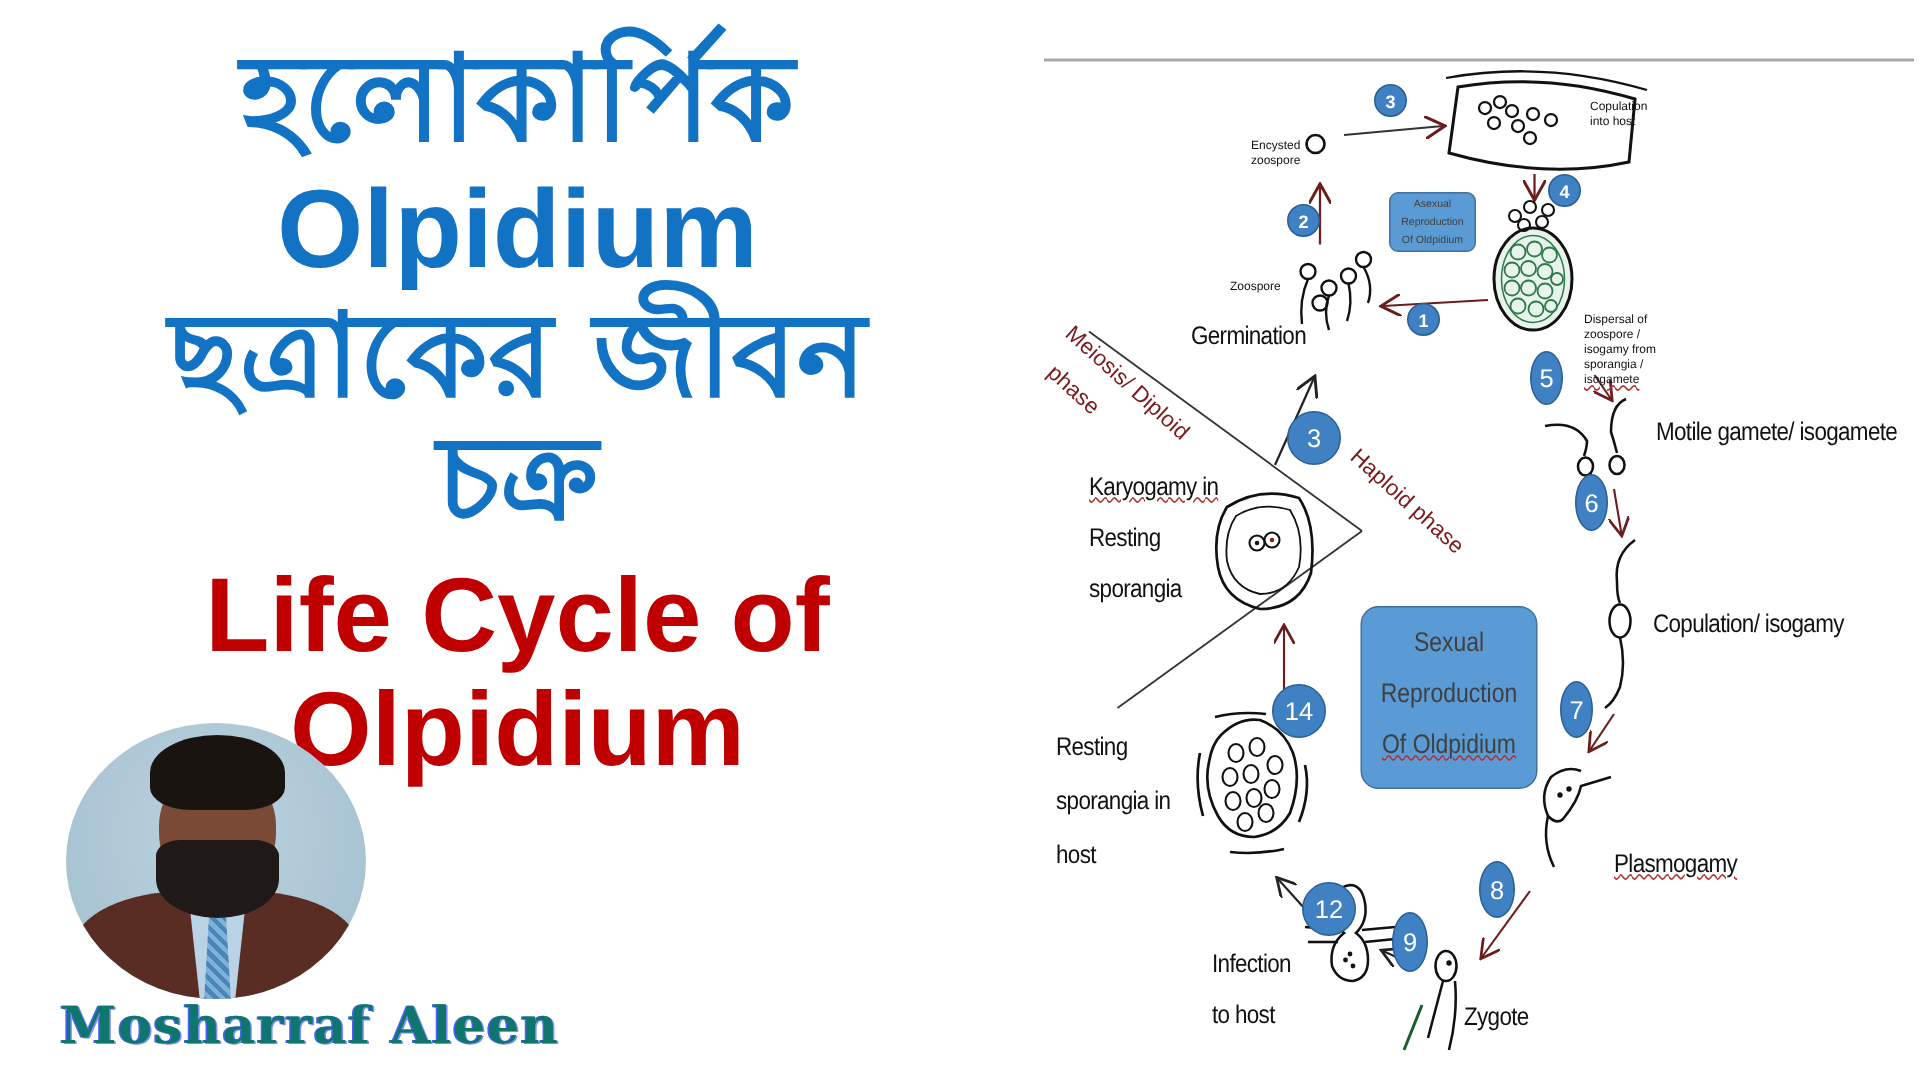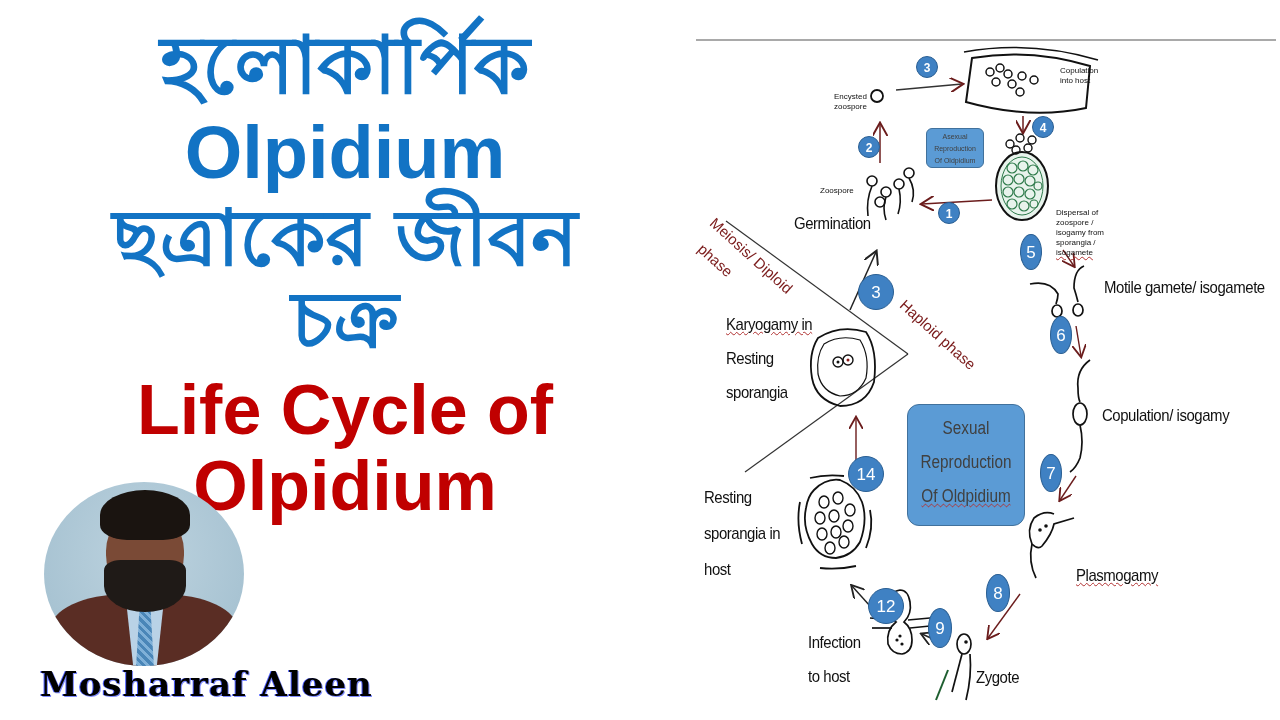--- a/index.html
+++ b/index.html
@@ -10,21 +10,21 @@
     .en-blue { color: #1273c4; font-family: "Liberation Sans", sans-serif; }
     .en-red { color: #c00000; font-family: "Liberation Sans", sans-serif; }
     .photo { position: absolute; left: 44px; top: 482px; width: 200px; height: 184px; border-radius: 50%; overflow: hidden;
       background: radial-gradient(ellipse at 50% 40%, #bdd3df 0%, #a9c4d3 70%, #9fbccb 100%); }
     .photo .hair { position: absolute; left: 56px; top: 8px; width: 90px; height: 50px; background: #1a1410; border-radius: 50% 50% 30% 30%; }
     .photo .face { position: absolute; left: 62px; top: 30px; width: 78px; height: 86px; background: #7a4a36; border-radius: 45% 45% 50% 50%; }
     .photo .beard { position: absolute; left: 60px; top: 78px; width: 82px; height: 52px; background: #1f1a17; border-radius: 20% 20% 50% 50%; }
     .photo .suit { position: absolute; left: 6px; top: 112px; width: 188px; height: 90px; background: #5a2d24; border-radius: 40% 40% 0 0; }
     .photo .shirt { position: absolute; left: 82px; top: 118px; width: 38px; height: 70px; background: #b9d2e6; clip-path: polygon(0 0,100% 0,80% 100%,20% 100%); }
     .photo .tie { position: absolute; left: 92px; top: 124px; width: 18px; height: 62px; background: repeating-linear-gradient(45deg,#4a86b8 0 3px,#7fb0d8 3px 6px); clip-path: polygon(20% 0,80% 0,100% 100%,0 100%); }
-    .signature { position: absolute; left: 40px; top: 664px; font-family: "DejaVu Serif", serif; font-weight: bold; font-size: 34px; color: #000000; letter-spacing: 1px;
+    .signature { position: absolute; left: 40px; top: 664px; font-family: "DejaVu Serif", serif; font-weight: bold; font-size: 34px; color: #0f766e; letter-spacing: 1px;
       text-shadow: 1px 1px 0 #7f8cff, -1px 0 0 #5060ff; }
     .divider { position: absolute; left: 696px; top: 39px; width: 580px; height: 2px; background: #a9a9a9; }
     .diagram { position: absolute; left: 690px; top: 40px; width: 590px; height: 680px; }
     .diagram svg { position: absolute; left: 0; top: 0; }
     .num { position: absolute; width: 30px; height: 30px; border-radius: 50%; background: #3f81c3; border: 1.5px solid #2a5f93; color: #ffffff;
       font-family: "Liberation Sans", sans-serif; font-size: 17px; text-align: center; line-height: 30px; box-sizing: border-box; }
     .num.small { width: 22px; height: 22px; line-height: 22px; font-size: 12px; font-weight: bold; }
     .lbl { position: absolute; font-family: "Liberation Sans", sans-serif; color: #111; white-space: nowrap; }
     .lbl.tiny { font-size: 8px; line-height: 10px; }
     .lbl.mid { font-size: 17px; line-height: 24px; letter-spacing: -0.5px; transform: scaleX(0.88); transform-origin: left top; }

